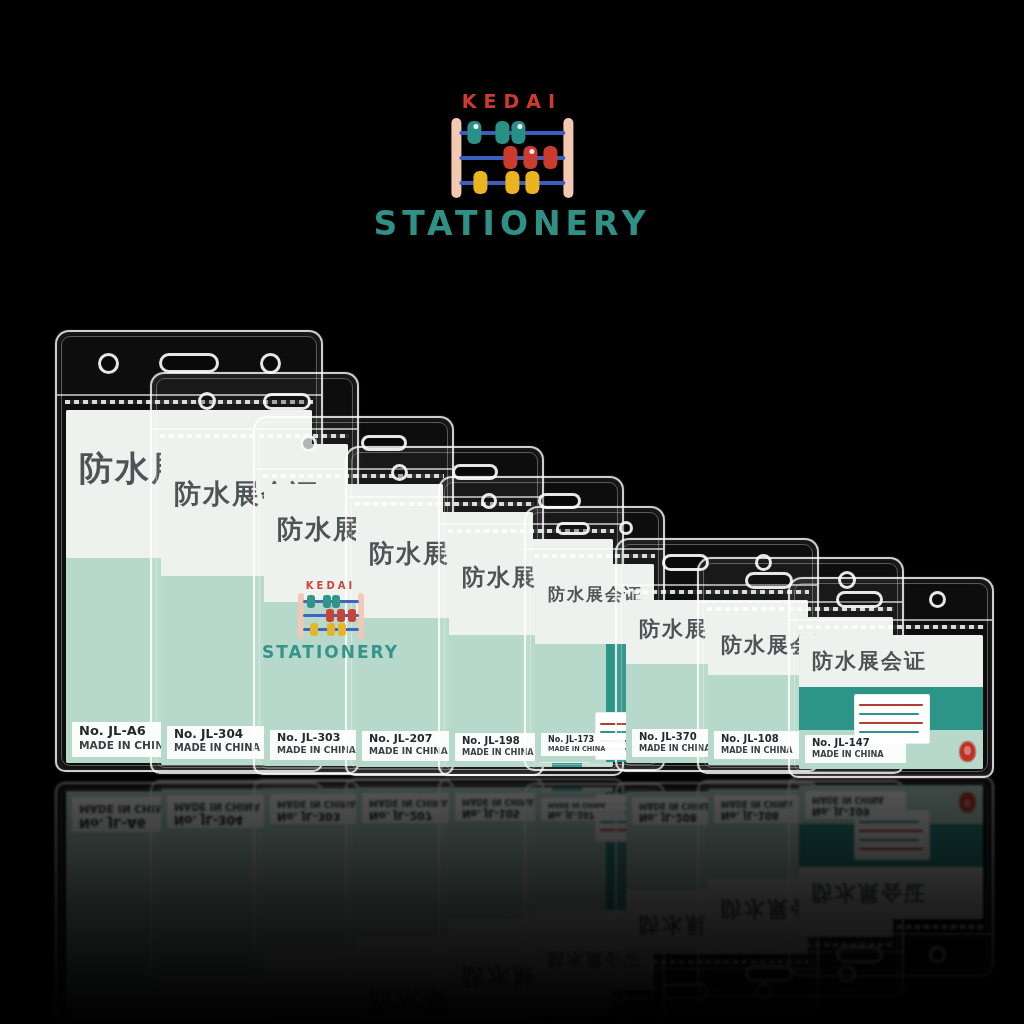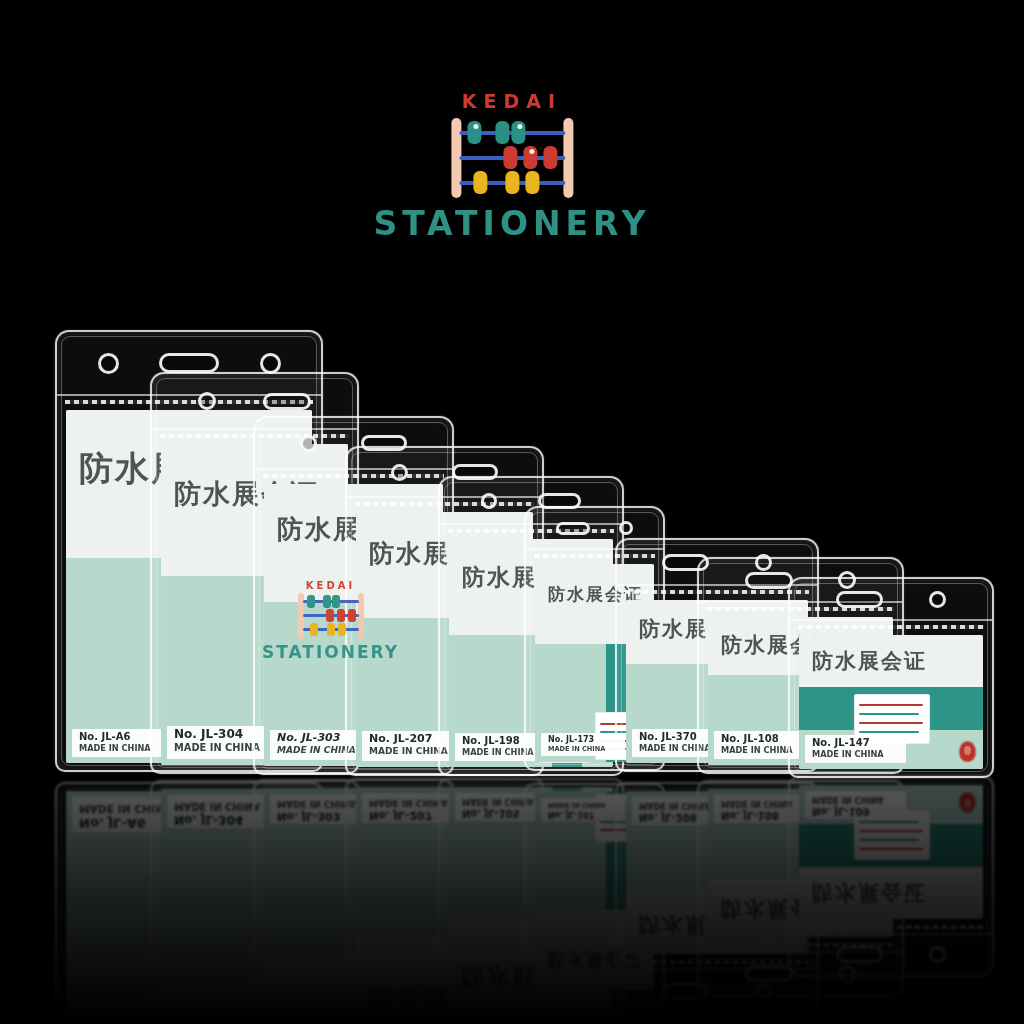--- a/index.html
+++ b/index.html
@@ -102,21 +102,21 @@
         <div class="zip"></div>
         <div class="insert" style="top: 78px; background: rgb(183, 217, 204);">
           <div class="white-zone" style="height: 148px; background: rgb(238, 242, 238);">
             <div class="cjk-title" style="font-size: 34px; padding-top: 36px; color: rgb(78, 83, 86);">防水展会证</div>
           </div>
           <div class="teal-zone" style="top: 148px; background: rgb(183, 217, 204);">
             <div class="stripe" style="left: 58%; width: 22px; background: rgb(45, 148, 136);"></div>
             <div class="stripe" style="left: 70%; width: 9px; background: rgb(45, 148, 136);"></div>
             <div class="notch" style="left: 56.5%; top: 45%; width: 27px; height: 64px;"></div>
           </div>
-          <div class="model-label" style="font-size: 10px;">
+          <div class="model-label" style="font-size: 13px;">
             <div class="no">No. JL-A6</div>
             <div class="mic">MADE IN CHINA</div>
           </div>
         </div>
       </div>
       <div class="card" style="left: 150px; top: 372px; width: 205px; height: 398px; z-index: 2;">
         <div class="flap" style="height: 54px;">
           <div class="hole" style="height: 12px; width: 12px;"></div>
           <div class="slot" style="width: 42px; height: 11px;"></div>
         </div>
@@ -146,21 +146,21 @@
           </div>
           <div class="teal-zone" style="top: 118px; background: rgb(183, 217, 204);">
             <div class="stripe" style="left: 63%; width: 24px; background: rgb(45, 148, 136);"></div>
             <div class="spec-box" style="left: 55%; top: 62%; width: 40px; height: 38px;">
               <i style="background: rgb(45, 148, 136); margin-right: 2px;"></i>
               <i style="background: rgb(45, 148, 136); margin-right: 6px;"></i>
               <i style="background: rgb(45, 148, 136); margin-right: 2px;"></i>
               <i style="background: rgb(45, 148, 136); margin-right: 6px;"></i>
             </div>
           </div>
-          <div class="model-label" style="font-size: 11px; font-style: italic;">
+          <div class="model-label" style="font-size: 11px;">
             <div class="no">No. JL-303</div>
             <div class="mic">MADE IN CHINA</div>
           </div>
         </div>
       </div>
       <div class="card" style="left: 345px; top: 446px; width: 195px; height: 326px; z-index: 4;">
         <div class="flap" style="height: 48px;">
           <div class="hole" style="height: 11px; width: 11px;"></div>
           <div class="slot" style="width: 40px; height: 10px;"></div>
         </div>

